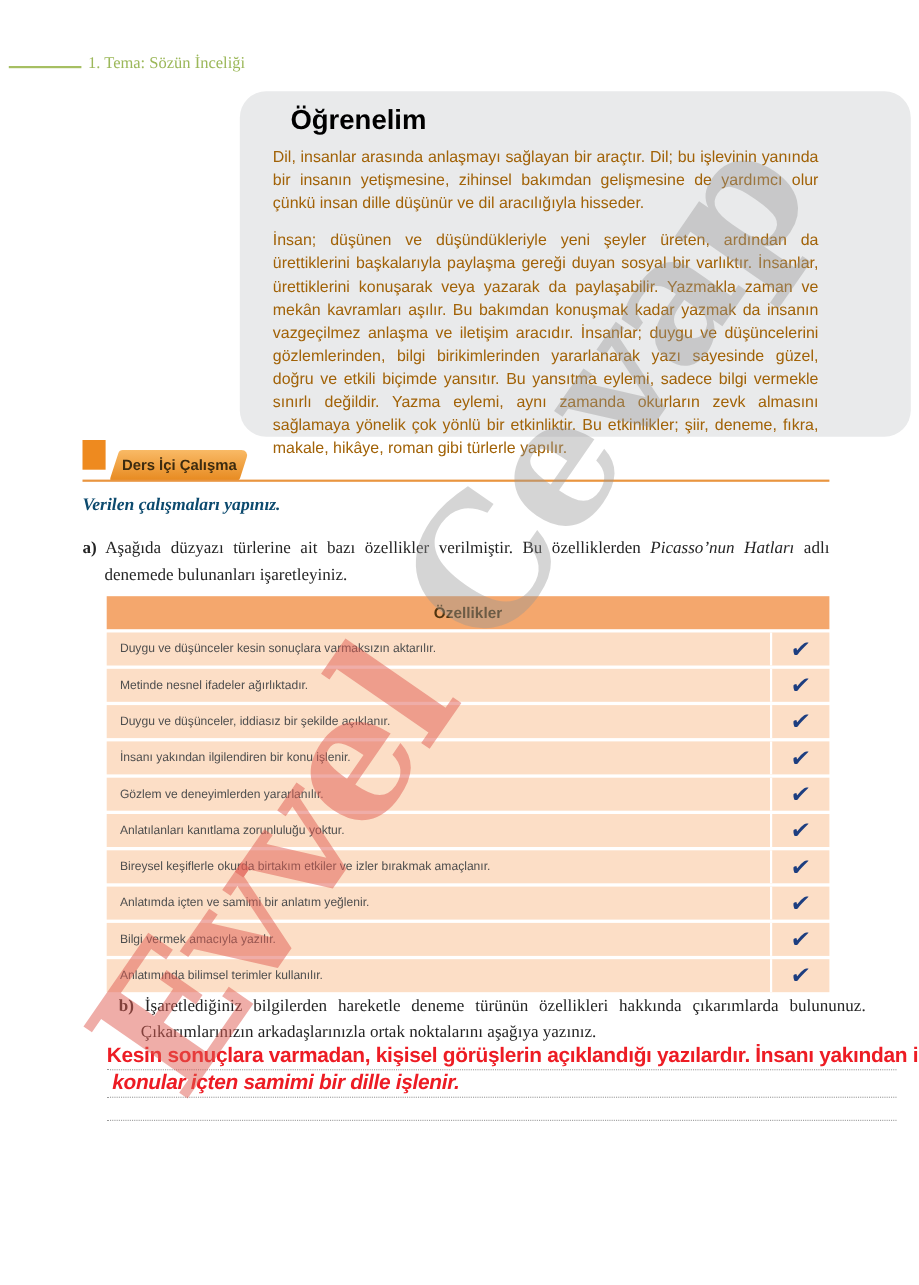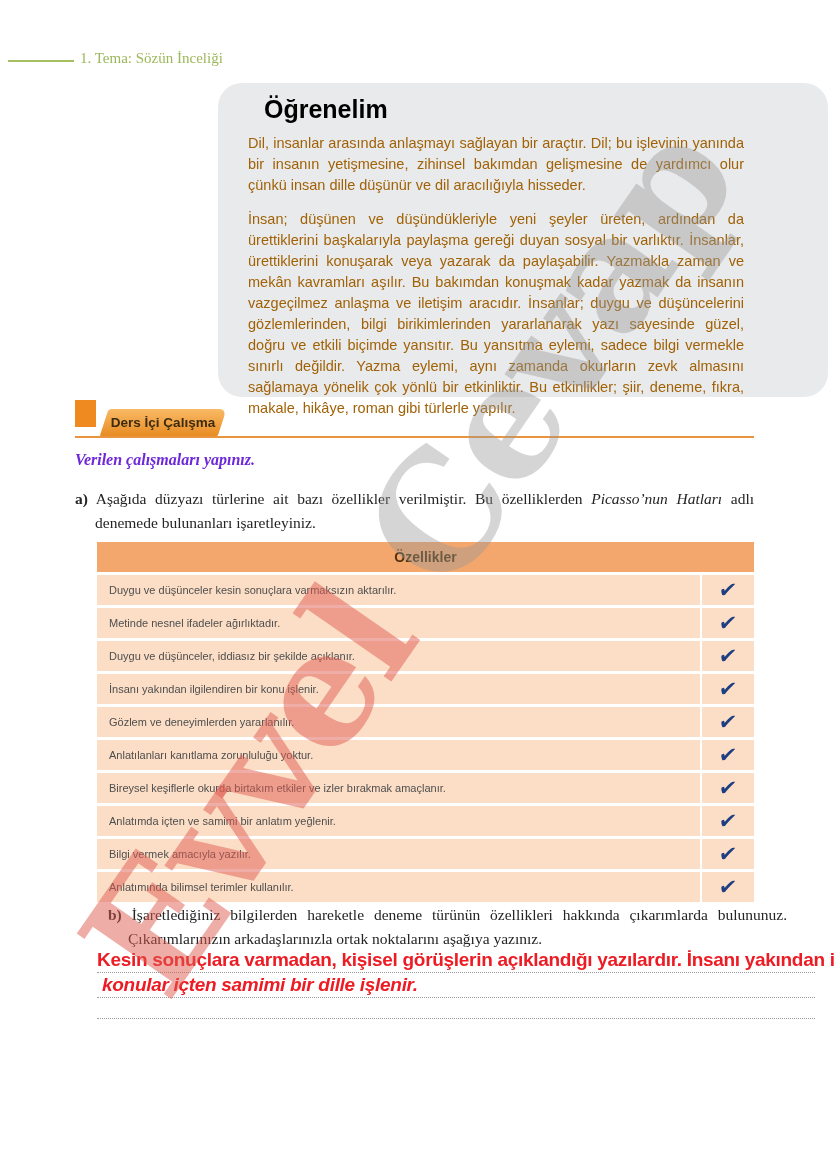--- a/index.html
+++ b/index.html
@@ -20,21 +20,21 @@
   
   .banner-square{position:absolute;left:75px;top:400px;width:21px;height:27px;background:#ee8a1f;}
   .banner{position:absolute;left:104px;top:409px;width:118px;height:28px;
         background:linear-gradient(180deg,#f9ba66 0%,#e78a20 100%);
         transform:skewX(-18deg);border-radius:3px 7px 3px 3px;}
   .banner span{display:block;transform:skewX(18deg);text-align:center;line-height:28px;
         font-weight:bold;font-size:13.5px;color:#3c2b10;}
   .orange-rule{position:absolute;left:75px;top:436px;width:679px;height:2px;background:#e9953f;}
 
   .instruction{position:absolute;left:75px;top:451px;font-family:"Liberation Serif",serif;
-        font-style:italic;font-weight:bold;font-size:16px;color:#6d28d9;}
+        font-style:italic;font-weight:bold;font-size:16px;color:#0c4a6e;}
 
   .item{position:absolute;left:75px;width:679px;font-family:"Liberation Serif",serif;
         font-size:15.5px;line-height:23.5px;color:#242424;text-align:justify;
         padding-left:20px;text-indent:-20px;box-sizing:border-box;}
   .item-a{top:487px;}
   .item-b{top:903px;margin-left:33px;}
   .item-label{font-weight:bold;}
   .italic{font-style:italic;}
 
   

